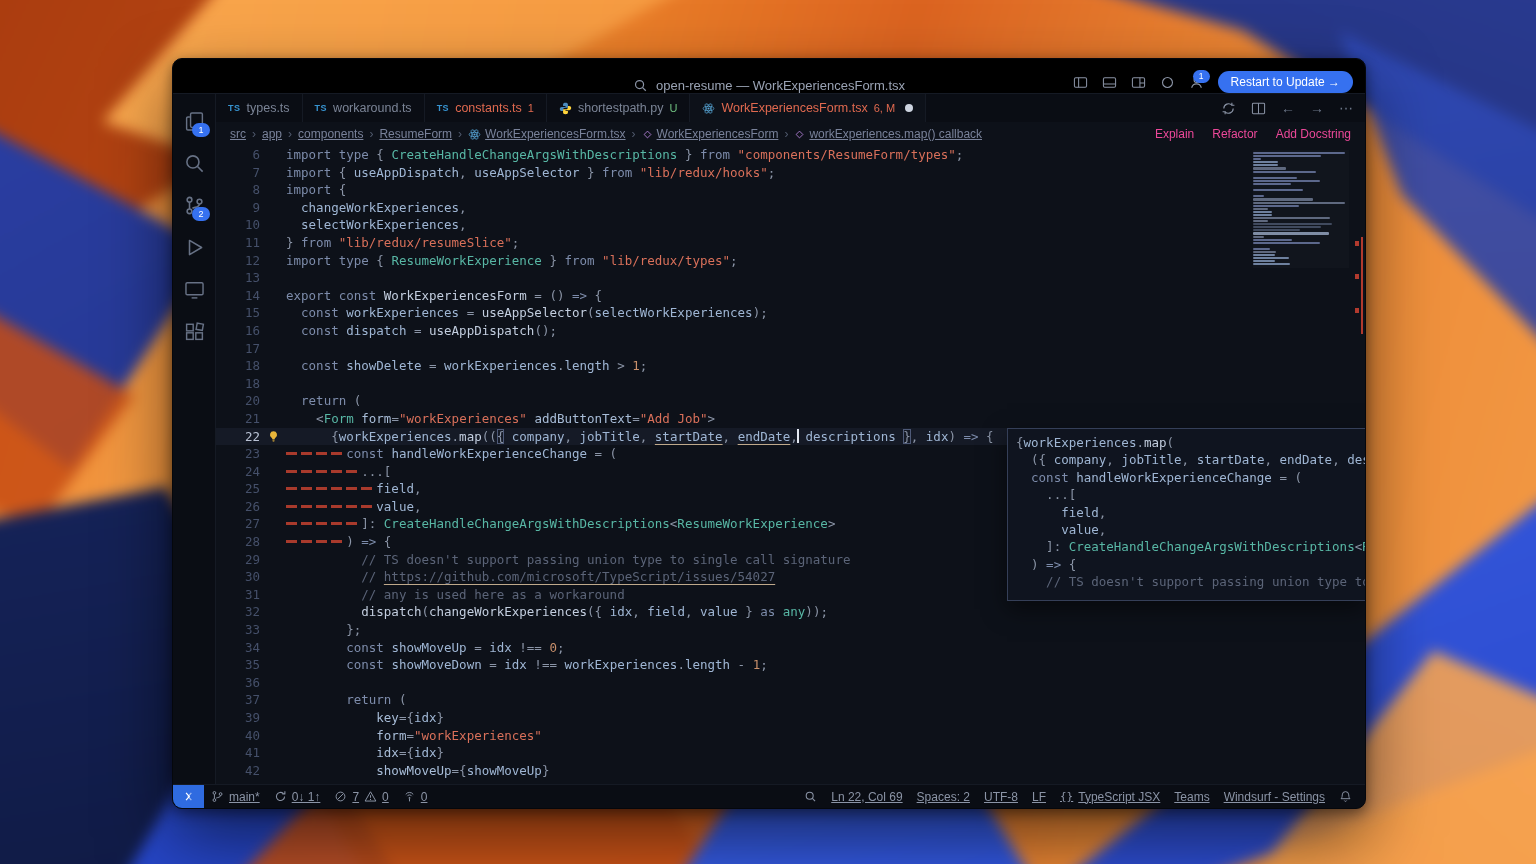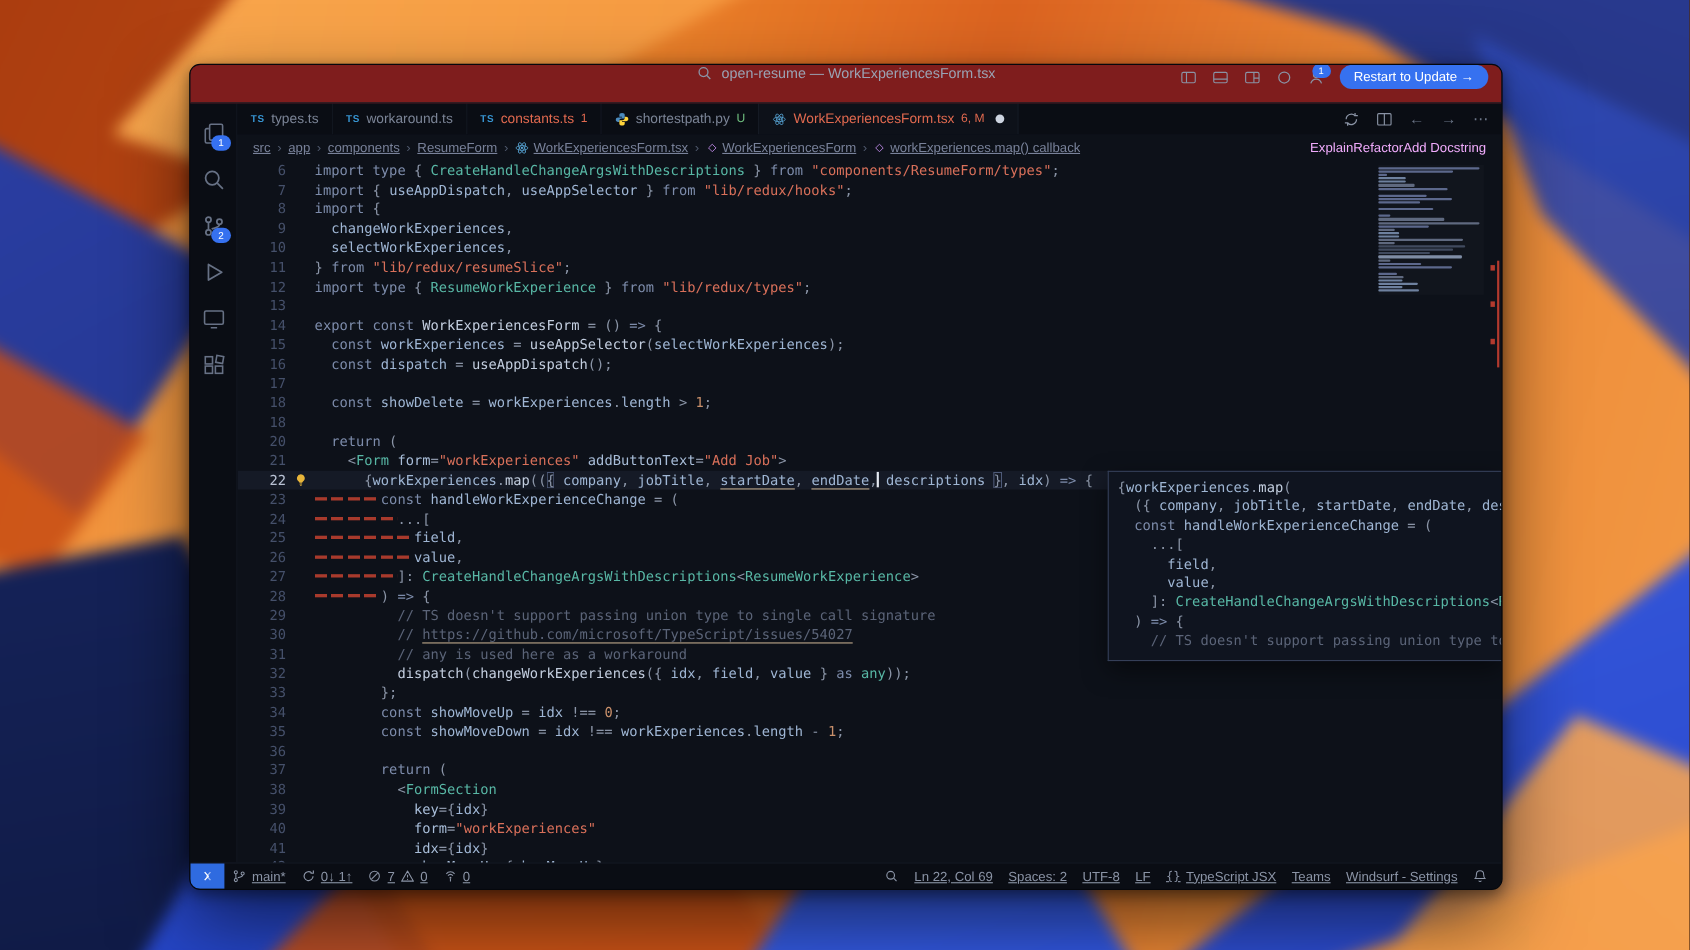--- a/index.html
+++ b/index.html
@@ -16,21 +16,21 @@
   .wp-redml{clip-path:polygon(0 36%,10% 46%,4% 60%,0 58%);background:#c24e18;opacity:.85;}
   .wp-navybl{clip-path:polygon(0 60%,12% 56%,27% 100%,0 100%);background:linear-gradient(170deg,#1c2c6e,#0e1638);}
   .wp-bluebl{clip-path:polygon(9% 100%,17% 76%,25% 100%);background:linear-gradient(#3a5ce0,#2745c0);}
   .wp-redbc{clip-path:polygon(16% 100%,35% 64%,47% 100%);background:linear-gradient(20deg,#c24e18,#e06a24);opacity:.9;}
   .wp-bluebc{clip-path:polygon(44% 100%,56% 68%,67% 100%);background:linear-gradient(160deg,#5079f0,#2f52d8);}
   .wp-bluebr{clip-path:polygon(100% 56%,100% 84%,76% 100%,68% 100%);background:linear-gradient(160deg,#4a72ec,#2c49c8);}
   .wp-lightbr{clip-path:polygon(80% 100%,92% 74%,100% 80%,100% 100%);background:linear-gradient(30deg,#ef9440,#f6b066);opacity:.9;}
   
   .window{position:absolute;left:172px;top:58px;width:1192px;height:749px;background:#0d1119;border-radius:10px;
     box-shadow:0 30px 70px rgba(0,0,0,.55),0 4px 14px rgba(0,0,0,.45);display:flex;flex-direction:column;overflow:hidden;border:1px solid #05070c;}
-  .titlebar{flex:0 0 34px;display:flex;align-items:flex-start;padding:0 12px;background:#7f1d1d;position:relative;border-bottom:1px solid #151a24;}
+  .titlebar{flex:0 0 34px;display:flex;align-items:flex-end;padding:0 12px;background:#000000;position:relative;border-bottom:1px solid #151a24;}
   .tb-title{position:absolute;left:50%;transform:translateX(-50%);display:flex;align-items:center;gap:8px;color:#9aa3b4;font-size:13px;white-space:nowrap;}
   .tb-right{margin-left:auto;display:flex;align-items:center;gap:14px;color:#8a93a5;}
   .tb-ic{position:relative;display:flex;align-items:center;}
   .tb-ic svg{width:15px;height:15px;}
   .acct-badge{position:absolute;right:-6px;top:-5px;min-width:13px;height:13px;border-radius:7px;background:#3671f0;color:#fff;font-size:8.5px;display:flex;align-items:center;justify-content:center;padding:0 2px;}
   .update-btn{background:#3671f0;color:#fff;font-size:12px;padding:4px 13px;border-radius:12px;border:none;font-family:"Liberation Sans",sans-serif;cursor:pointer;}
   .main{flex:1;display:flex;min-height:0;}
   
   .activitybar{flex:0 0 42px;background:#0a0d14;display:flex;flex-direction:column;align-items:center;padding-top:6px;border-right:1px solid #151a24;}
   .act{width:42px;height:42px;display:flex;align-items:center;justify-content:center;color:#677185;position:relative;}
@@ -50,21 +50,21 @@
   .tab-icon{display:flex;align-items:center;}
   .fi-ts{font-size:9px;font-weight:bold;color:#3794d1;letter-spacing:.5px;}
   .tabs-actions{margin-left:auto;display:flex;align-items:center;gap:15px;color:#8a93a5;padding:0 12px;font-size:14px;}
   .tabs-actions svg{width:15px;height:15px;}
   .nav-arrow{font-size:14px;color:#6c7688;}
   
   .crumbsrow{flex:0 0 24px;display:flex;align-items:center;padding:0 14px;font-size:12px;color:#79829a;}
   .crumbs-list{display:flex;align-items:center;gap:6px;white-space:nowrap;overflow:hidden;}
   .crumb{display:flex;align-items:center;gap:4px;cursor:pointer;text-decoration:underline;}
   .crumb-sep{color:#505a6e;}
-  .lens-group{margin-left:auto;display:flex;color:#f0abfc;white-space:nowrap;}
+  .lens-group{margin-left:auto;display:flex;gap:18px;color:#ec4899;white-space:nowrap;}
   .lens{cursor:pointer;}
   
   .codearea{flex:1;position:relative;overflow:hidden;font-family:"DejaVu Sans Mono","Liberation Mono",monospace;font-size:12.5px;line-height:17.6px;}
   .cl{display:flex;white-space:pre;height:17.6px;}
   .cl.active{background:rgba(125,145,185,.08);}
   .ln{flex:0 0 44px;text-align:right;color:#45506a;user-select:none;}
   .cl.active .ln{color:#b9c2d4;}
   .lmargin{flex:0 0 26px;display:flex;align-items:center;justify-content:center;}
   .ctext{flex:1;min-width:0;}
   .tk-kw{color:#7d8cab;}
@@ -350,21 +350,20 @@
               <div class="cl"><span class="ln">28</span><span class="lmargin"></span><span class="ctext"><span class="tk-dash">        </span><span class="tk-p">) </span><span class="tk-kw">=&gt; </span><span class="tk-p">{</span></span></div>
               <div class="cl"><span class="ln">29</span><span class="lmargin"></span><span class="ctext"><span class="tk-p">          </span><span class="tk-cmt">// TS doesn't support passing union type to single call signature</span></span></div>
               <div class="cl"><span class="ln">30</span><span class="lmargin"></span><span class="ctext"><span class="tk-p">          </span><span class="tk-cmt">// </span><span class="tk-cmt tk-ul">https://github.com/microsoft/TypeScript/issues/54027</span></span></div>
               <div class="cl"><span class="ln">31</span><span class="lmargin"></span><span class="ctext"><span class="tk-p">          </span><span class="tk-cmt">// any is used here as a workaround</span></span></div>
               <div class="cl"><span class="ln">32</span><span class="lmargin"></span><span class="ctext"><span class="tk-p">          </span><span class="tk-fn">dispatch</span><span class="tk-p">(</span><span class="tk-fn">changeWorkExperiences</span><span class="tk-p">({ </span><span class="tk-var">idx</span><span class="tk-p">, </span><span class="tk-var">field</span><span class="tk-p">, </span><span class="tk-var">value</span><span class="tk-p"> } </span><span class="tk-kw">as </span><span class="tk-type">any</span><span class="tk-p">));</span></span></div>
               <div class="cl"><span class="ln">33</span><span class="lmargin"></span><span class="ctext"><span class="tk-p">        };</span></span></div>
               <div class="cl"><span class="ln">34</span><span class="lmargin"></span><span class="ctext"><span class="tk-p">        </span><span class="tk-kw">const </span><span class="tk-var">showMoveUp</span><span class="tk-p"> = </span><span class="tk-var">idx</span><span class="tk-p"> !== </span><span class="tk-num">0</span><span class="tk-p">;</span></span></div>
               <div class="cl"><span class="ln">35</span><span class="lmargin"></span><span class="ctext"><span class="tk-p">        </span><span class="tk-kw">const </span><span class="tk-var">showMoveDown</span><span class="tk-p"> = </span><span class="tk-var">idx</span><span class="tk-p"> !== </span><span class="tk-var">workExperiences</span><span class="tk-p">.</span><span class="tk-var">length</span><span class="tk-p"> - </span><span class="tk-num">1</span><span class="tk-p">;</span></span></div>
               <div class="cl"><span class="ln">36</span><span class="lmargin"></span><span class="ctext"></span></div>
               <div class="cl"><span class="ln">37</span><span class="lmargin"></span><span class="ctext"><span class="tk-p">        </span><span class="tk-kw">return</span><span class="tk-p"> (</span></span></div>
-              <div class="cl"><span class="ln">38</span><span class="lmargin"></span><span class="ctext"><span class="tk-p">          &lt;</span><span class="tk-tag">FormSection</span></span></div>
               <div class="cl"><span class="ln">39</span><span class="lmargin"></span><span class="ctext"><span class="tk-p">            </span><span class="tk-attr">key</span><span class="tk-p">={</span><span class="tk-var">idx</span><span class="tk-p">}</span></span></div>
               <div class="cl"><span class="ln">40</span><span class="lmargin"></span><span class="ctext"><span class="tk-p">            </span><span class="tk-attr">form</span><span class="tk-p">=</span><span class="tk-str">"workExperiences"</span></span></div>
               <div class="cl"><span class="ln">41</span><span class="lmargin"></span><span class="ctext"><span class="tk-p">            </span><span class="tk-attr">idx</span><span class="tk-p">={</span><span class="tk-var">idx</span><span class="tk-p">}</span></span></div>
               <div class="cl"><span class="ln">42</span><span class="lmargin"></span><span class="ctext"><span class="tk-p">            </span><span class="tk-attr">showMoveUp</span><span class="tk-p">={</span><span class="tk-var">showMoveUp</span><span class="tk-p">}</span></span></div>
             </div>
 
           <div class="minimap">
             <div>
                 <div class="mm-row" style="width:92px;background:#6a77a0"></div>
                 <div class="mm-row" style="width:68px;background:#6a77a0"></div>

